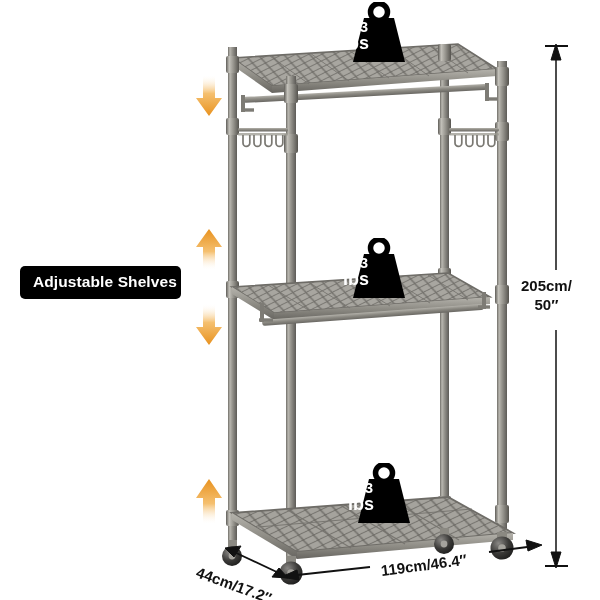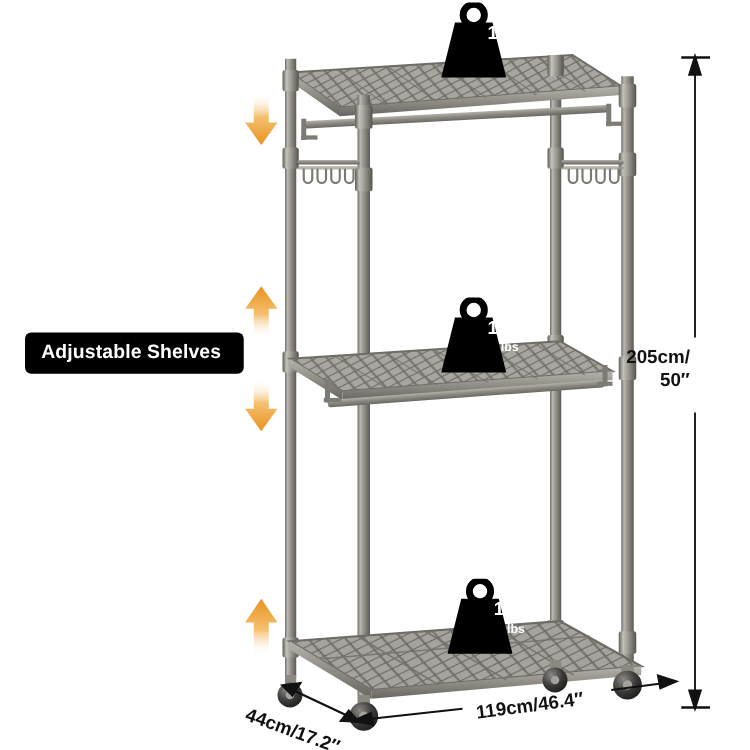--- a/index.html
+++ b/index.html
@@ -24,21 +24,21 @@
   }
 
   
   .pill {
     position: absolute;
     left: 20px;
     top: 266px;
     background: #000000;
     color: #ffffff;
     border-radius: 5px;
-    padding: 8px 18px 9px 13px;
+    padding: 8px 4px 9px 13px;
     font-size: 15.5px;
     font-weight: bold;
     letter-spacing: 0.1px;
     white-space: nowrap;
     line-height: 1;
   }
 
   
   .badge {
     position: absolute;
@@ -50,48 +50,48 @@
     left: 0;
     top: 0;
     width: 72px;
     height: 62px;
   }
   .badge .txt {
     position: absolute;
     left: 0;
     top: 17px;
     width: 72px;
-    text-align: right;
+    text-align: left;
     color: #ffffff;
     font-weight: bold;
     font-size: 15px;
     line-height: 16px;
     pointer-events: none;
   }
   .badge .txt .u {
     display: block;
-    font-size: 10px;
+    font-size: 18px;
   }
   #badge-top    { left: 343px; top: 2px; }
   #badge-middle { left: 343px; top: 238px; }
   #badge-bottom { left: 348px; top: 463px; }
 
   
   .dim-text {
     position: absolute;
     font-size: 15px;
     font-weight: bold;
     color: #111111;
     white-space: nowrap;
     line-height: 19px;
   }
   #dim-height-text {
-    left: 501px;
+    left: 521px;
     top: 276px;
-    text-align: right;
+    text-align: center;
   }
   #dim-width-text {
     left: 381px;
     top: 561px;
     transform: rotate(-7.5deg);
     transform-origin: left center;
   }
   #dim-depth-text {
     left: 197px;
     top: 562px;

